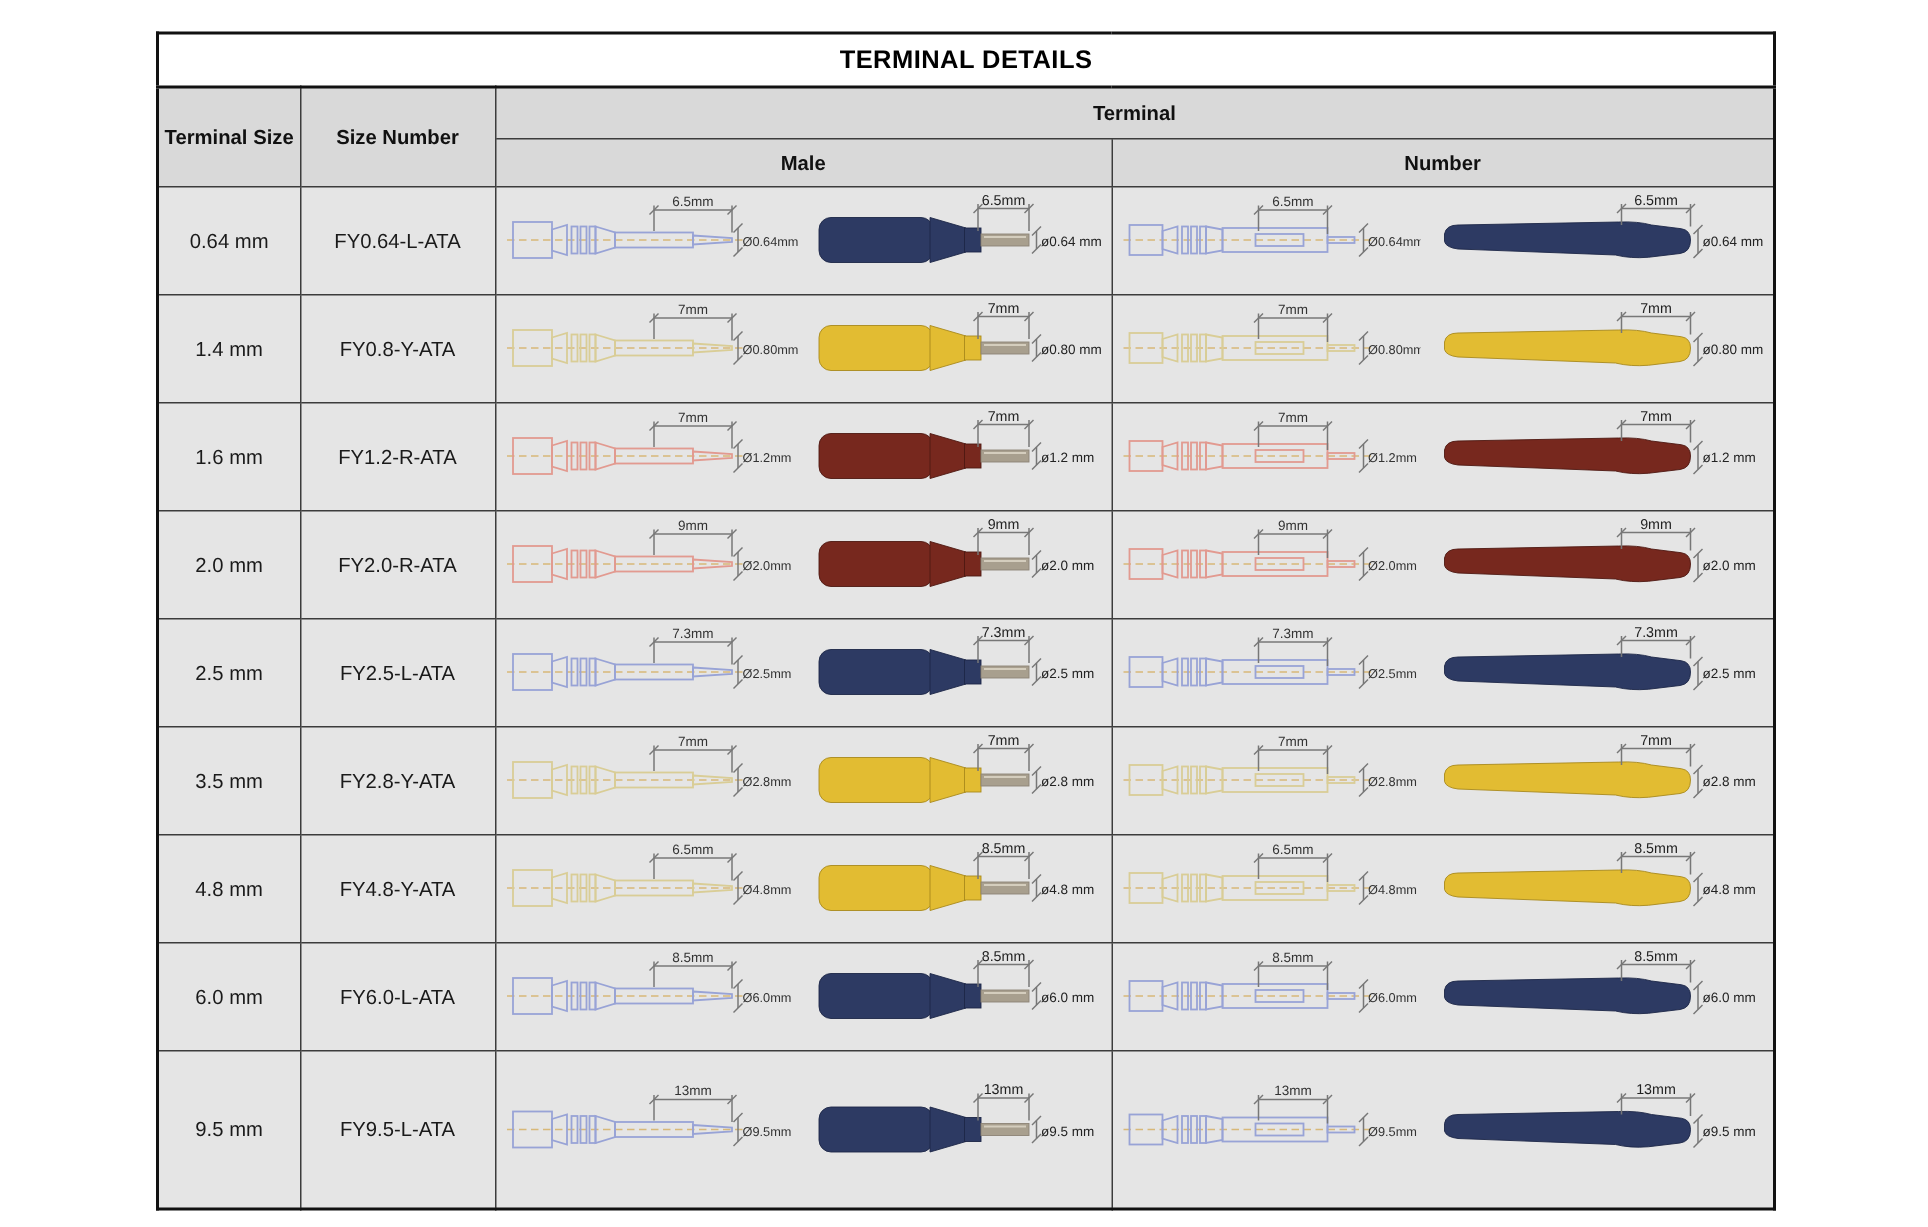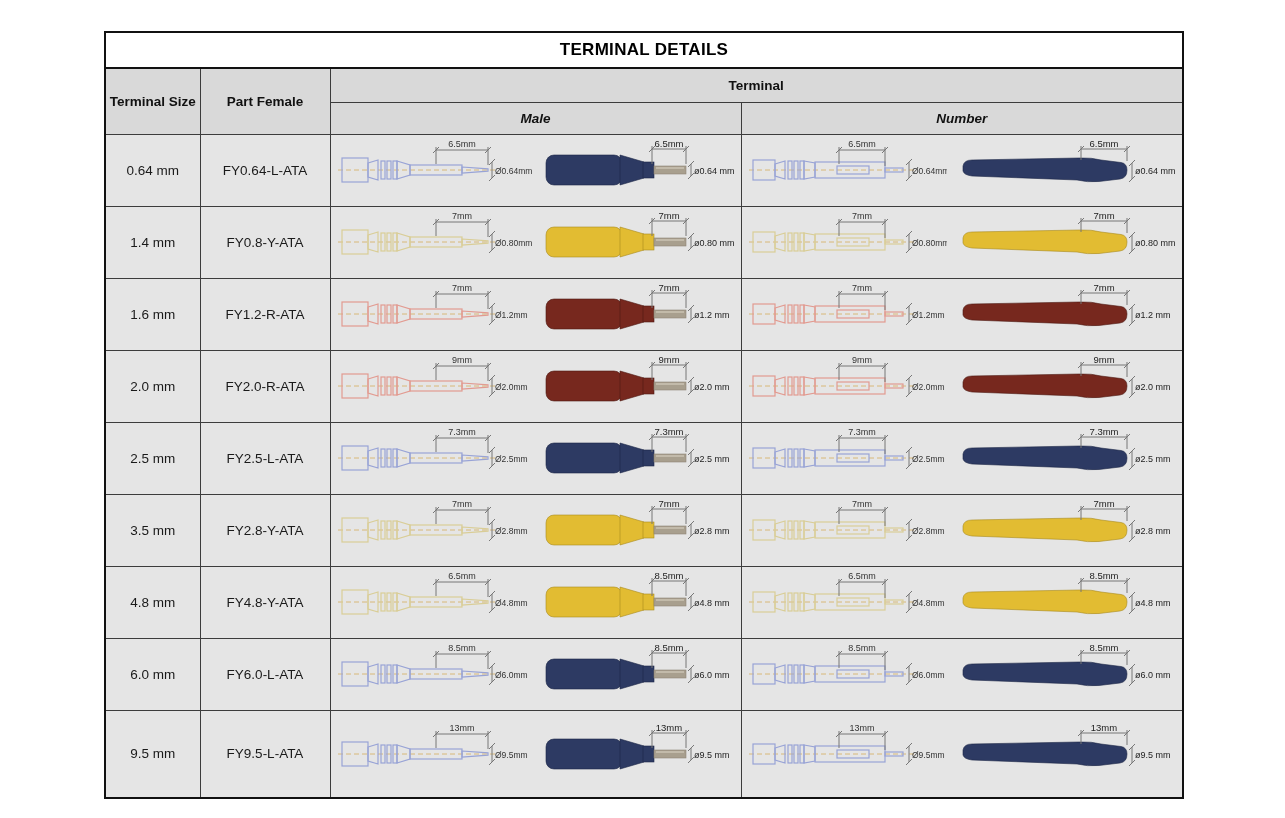--- a/index.html
+++ b/index.html
@@ -1,30 +1,30 @@
 <!DOCTYPE html>
 <html><head>
 <meta charset="utf-8">
 <style>
   * { margin:0; padding:0; box-sizing:border-box; }
   html,body { width:1285px; height:818px; background:#ffffff; font-family:"Liberation Sans", sans-serif; }
-  .sheet { position:absolute; left:104px; top:31px; width:1078px; }
+  .sheet { position:absolute; left:104px; top:21px; width:1078px; }
   table { border-collapse:collapse; table-layout:fixed; width:1078px; border:2px solid #111; }
   th, td { border:1px solid #3c3c3c;text-align:center; }
   col.c-size { width:95px; }
   col.c-part { width:130px; }
   col.c-male { width:411px; }
   col.c-female { width:442px; }
   .title-cell { height:36px; background:#ffffff; text-align:center; font-size:17px; font-weight:bold;
                 letter-spacing:.3px; color:#000; border-bottom:2px solid #111; }
   thead th { background:#d9d9d9; color:#111; font-size:13.5px; font-weight:bold; }
   .h-top { height:34px; }
-  .h-sub { height:32px;font-style:italic; }
+  .h-sub { height:32px; }
   tbody td { background:#e5e5e5; height:72px; vertical-align:middle; }
-  tbody tr.last td { height:88px; }
+  tbody tr.last td { height:106px; }
   td.t-size, td.t-part { text-align:center; font-size:13.5px; color:#1a1a1a;margin-top:40px; }
   .imgs { display:flex; align-items:center; justify-content:space-between; padding:0 5px; }
   svg { display:block; }
   svg text { font-family:"Liberation Sans", sans-serif; font-size:9px; fill:#333; }
   svg text.photo-lbl { font-size:9.5px; fill:#222; }
   .cl { stroke:#d8b878; stroke-width:1; stroke-dasharray:5,3; fill:none; }
   .outline { stroke:var(--tint); stroke-width:1.2; fill:none; }
   .dim { stroke:#777; stroke-width:1; fill:none; }
   .shrink { fill:var(--shrink); stroke:var(--shade); stroke-width:.6; }
   .metal { fill:#a89f8e; stroke:#8d8476; stroke-width:.6; }
@@ -40,21 +40,21 @@
         <col class="c-part">
         <col class="c-male">
         <col class="c-female">
     </colgroup>
     <thead>
       <tr>
         <td class="title-cell" colspan="4">TERMINAL DETAILS</td>
       </tr>
       <tr class="h-top">
         <th rowspan="2">Terminal Size</th>
-        <th rowspan="2">Part Female</th>
+        <th rowspan="2">Size Number</th>
         <th colspan="2">Terminal</th>
       </tr>
       <tr class="h-sub">
         <th>Male</th>
         <th>Number</th>
       </tr>
     </thead>
     <tbody>
         <tr style="--shrink: #2d3a63; --shade: #1d2747; --tint: #98a3d6;">
     <td class="t-size">0.64 mm</td>

